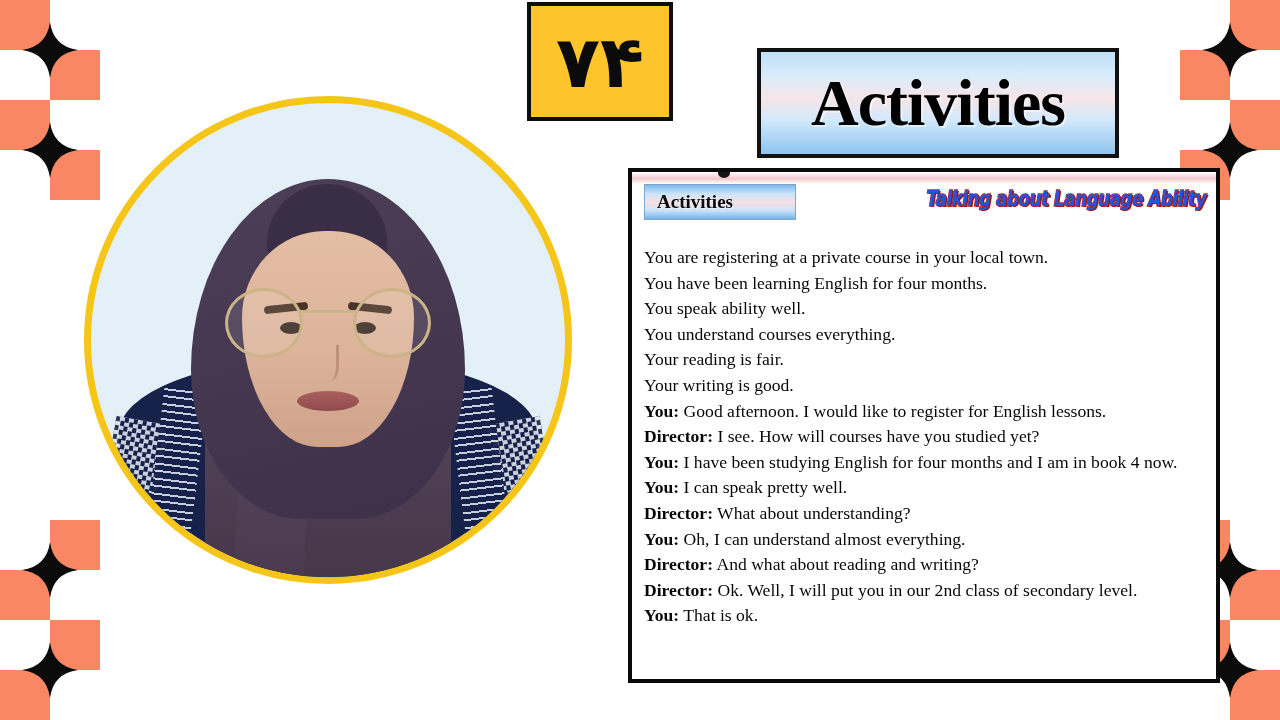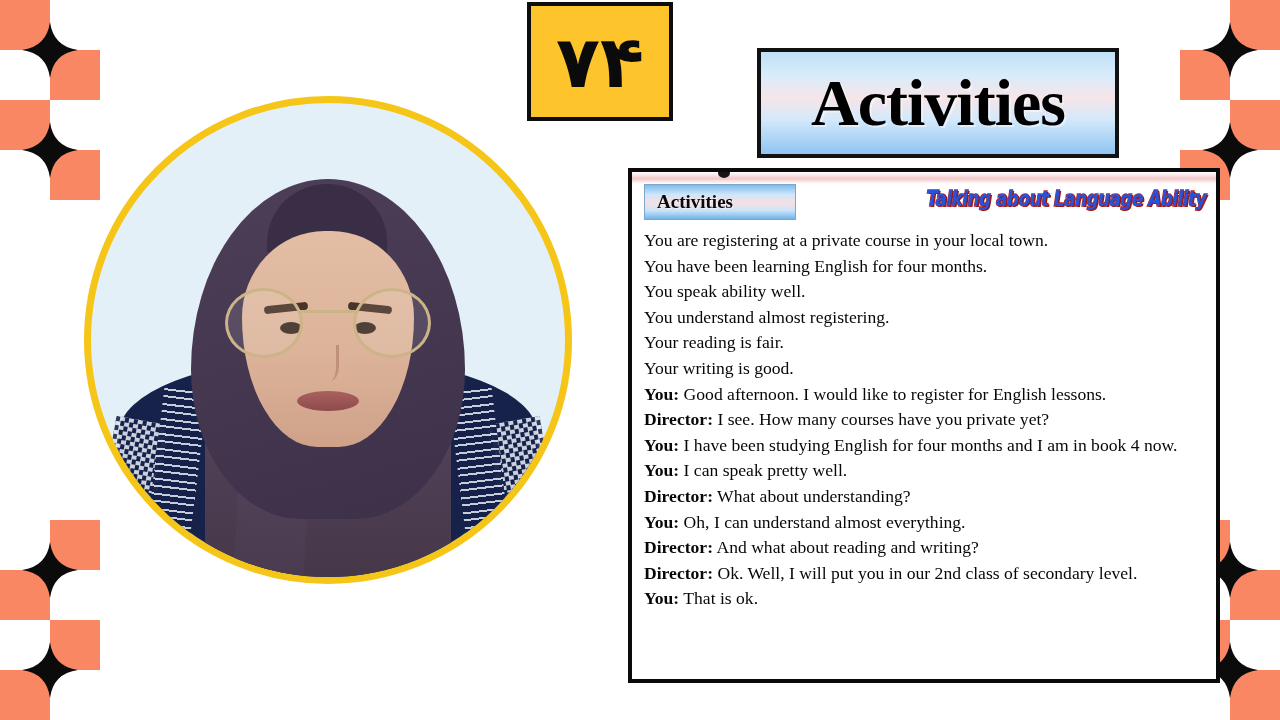--- a/index.html
+++ b/index.html
@@ -188,21 +188,21 @@
     letter-spacing:-.6px;
     transform:scaleY(1.22);
     transform-origin:right top;
     -webkit-text-stroke:1.1px #c01f1f;
     paint-order:stroke fill;
     text-shadow:1.5px 1.5px 0 #9d1616;
     white-space:nowrap;
   }
 
   #body-text {
-    position:absolute; left:12px; right:8px; top:56px;
+    position:absolute; left:12px; right:8px; top:73px;
     font-size:17.6px; line-height:1.455; color:#070707;
   }
   #body-text .line { white-space:nowrap; }
   #body-text .sp { font-weight:700; }
 </style>
 </head>
 <body>
 
 <div id="stage">
 
@@ -321,27 +321,27 @@
         <span id="mini-banner-text">Activities</span>
       </div>
       <div id="wordart" style="color: rgb(39, 83, 216); -webkit-text-stroke: 1.1px rgb(192, 31, 31);">Talking about Language Ability</div>
     </div>
 
     <div id="body-text">
       <div id="prompt-lines">
           <div class="line">You are registering at a private course in your local town.</div>
           <div class="line">You have been learning English for four months.</div>
           <div class="line">You speak ability well.</div>
-          <div class="line">You understand almost registering.</div>
+          <div class="line">You understand courses everything.</div>
           <div class="line">Your reading is fair.</div>
           <div class="line">Your writing is good.</div>
         </div>
       <div id="dialogue-lines">
           <div class="line"><span class="sp">You:</span><span> Good afternoon. I would like to register for English lessons.</span></div>
-          <div class="line"><span class="sp">Director:</span><span> I see. How many courses have you private yet?</span></div>
+          <div class="line"><span class="sp">Director:</span><span> I see. How will courses have you studied yet?</span></div>
           <div class="line"><span class="sp">You:</span><span> I have been studying English for four months and I am in book 4 now.</span></div>
           <div class="line"><span class="sp">You:</span><span> I can speak pretty well.</span></div>
           <div class="line"><span class="sp">Director:</span><span> What about understanding?</span></div>
           <div class="line"><span class="sp">You:</span><span> Oh, I can understand almost everything.</span></div>
           <div class="line"><span class="sp">Director:</span><span> And what about reading and writing?</span></div>
           <div class="line"><span class="sp">Director:</span><span> Ok. Well, I will put you in our 2nd class of secondary level.</span></div>
           <div class="line"><span class="sp">You:</span><span> That is ok.</span></div>
         </div>
 
     </div>

